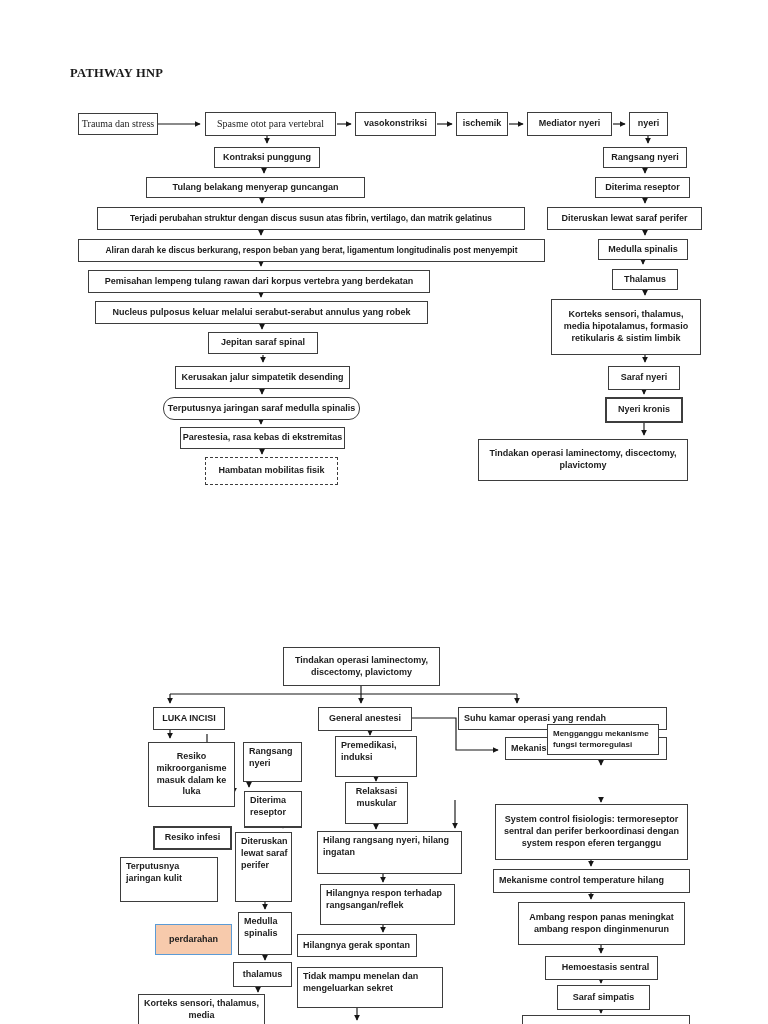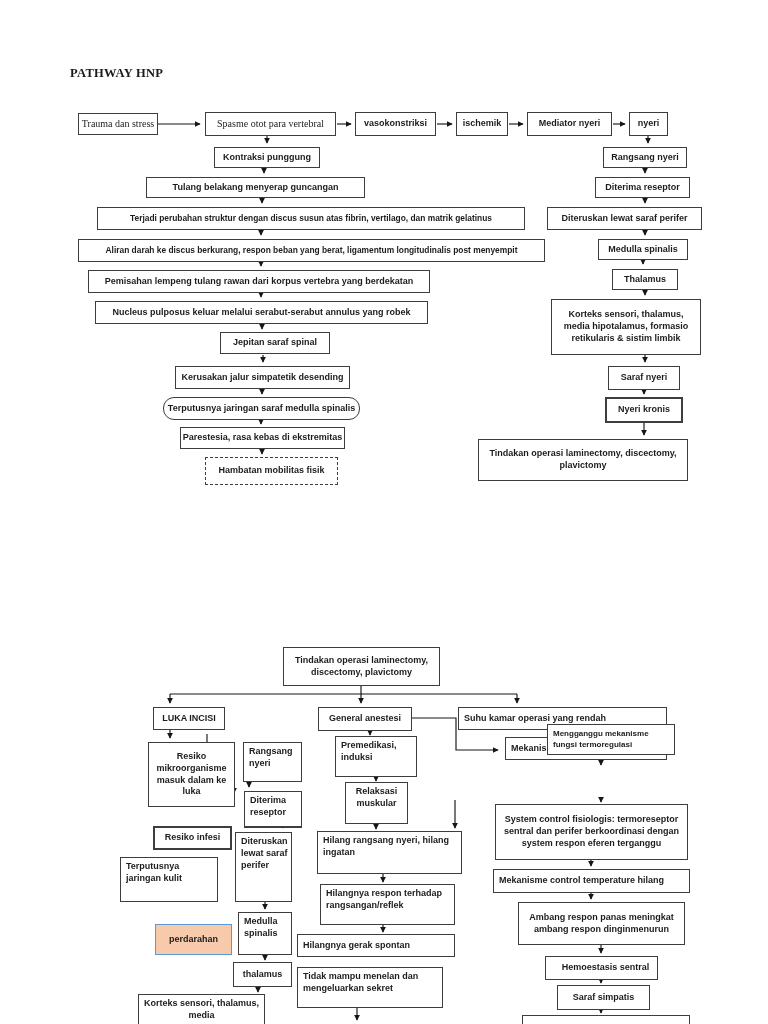--- a/index.html
+++ b/index.html
@@ -119,21 +119,21 @@
 
   <div class="bx small nowrap" style="left:78px;top:239px;width:467px;height:23px;">Aliran darah ke discus berkurang, respon beban yang berat, ligamentum longitudinalis post menyempit</div>
   <div class="bx nowrap" style="left:598px;top:239px;width:90px;height:21px;">Medulla spinalis</div>
 
   <div class="bx nowrap" style="left:88px;top:270px;width:342px;height:23px;">Pemisahan lempeng tulang rawan dari korpus vertebra yang berdekatan</div>
   <div class="bx nowrap" style="left:612px;top:269px;width:66px;height:21px;">Thalamus</div>
 
   <div class="bx nowrap" style="left:95px;top:301px;width:333px;height:23px;">Nucleus pulposus keluar melalui serabut-serabut annulus yang robek</div>
   <div class="bx" style="left:551px;top:299px;width:150px;height:56px;">Korteks sensori, thalamus, media hipotalamus, formasio retikularis &amp; sistim limbik</div>
 
-  <div class="bx nowrap" style="left:220px;top:332px;width:110px;height:22px;">Jepitan saraf spinal</div>
+  <div class="bx nowrap" style="left:208px;top:332px;width:110px;height:22px;">Jepitan saraf spinal</div>
 
   <div class="bx nowrap" style="left:175px;top:366px;width:175px;height:23px;">Kerusakan jalur simpatetik desending</div>
   <div class="bx nowrap" style="left:608px;top:366px;width:72px;height:24px;">Saraf nyeri</div>
 
   <div class="bx nowrap" style="left:163px;top:397px;width:197px;height:23px;border-radius:11px;">Terputusnya jaringan saraf medulla spinalis</div>
   <div class="bx thick nowrap" style="left:605px;top:397px;width:78px;height:26px;">Nyeri kronis</div>
 
   <div class="bx nowrap" style="left:180px;top:427px;width:165px;height:22px;">Parestesia, rasa kebas di ekstremitas</div>
   <div class="bx" style="left:478px;top:439px;width:210px;height:42px;">Tindakan operasi laminectomy, discectomy, plavictomy</div>
 
@@ -144,37 +144,37 @@
   <div class="bx nowrap" style="left:153px;top:707px;width:72px;height:23px;">LUKA INCISI</div>
   <div class="bx nowrap" style="left:318px;top:707px;width:94px;height:24px;">General anestesi</div>
   <div class="bx left nowrap" style="left:458px;top:707px;width:209px;height:23px;">Suhu kamar operasi yang rendah</div>
 
   <div class="bx" style="left:148px;top:742px;width:87px;height:65px;">Resiko mikroorganisme masuk dalam ke luka</div>
   <div class="bx left top-al" style="left:243px;top:742px;width:59px;height:40px;">Rangsang nyeri</div>
   <div class="bx left top-al" style="left:335px;top:736px;width:82px;height:41px;">Premedikasi, induksi</div>
   <div class="bx left nowrap" style="left:505px;top:737px;width:162px;height:23px;">Mekanisme adaptasi saraf</div>
 
   <div class="bx left top-al" style="left:244px;top:791px;width:58px;height:37px;border-bottom-width:2.4px;">Diterima reseptor</div>
-  <div class="bx tiny left" style="left:547px;top:724px;width:128px;height:31px;">Mengganggu mekanisme fungsi termoregulasi</div>
+  <div class="bx tiny left" style="left:547px;top:724px;width:112px;height:31px;">Mengganggu mekanisme fungsi termoregulasi</div>
 
   <div class="bx thick nowrap" style="left:153px;top:826px;width:79px;height:24px;">Resiko infesi</div>
   <div class="bx left top-al breakall" style="left:235px;top:832px;width:57px;height:70px;">Diteruskan lewat saraf perifer</div>
   <div class="bx top-al" style="left:345px;top:782px;width:63px;height:42px;">Relaksasi muskular</div>
   <div class="bx" style="left:495px;top:804px;width:193px;height:56px;">System control fisiologis: termoreseptor sentral dan perifer berkoordinasi dengan system respon eferen terganggu</div>
 
   <div class="bx left top-al" style="left:120px;top:857px;width:98px;height:45px;">Terputusnya jaringan kulit</div>
   <div class="bx left top-al" style="left:317px;top:831px;width:145px;height:43px;">Hilang rangsang nyeri, hilang ingatan</div>
   <div class="bx left nowrap" style="left:493px;top:869px;width:197px;height:24px;">Mekanisme control temperature hilang</div>
 
   <div class="bx left top-al" style="left:320px;top:884px;width:135px;height:41px;">Hilangnya respon terhadap rangsangan/reflek</div>
   <div class="bx" style="left:518px;top:902px;width:167px;height:43px;">Ambang respon panas meningkat ambang respon dinginmenurun</div>
 
   <div class="bx hl nowrap" style="left:155px;top:924px;width:77px;height:31px;">perdarahan</div>
   <div class="bx left top-al" style="left:238px;top:912px;width:54px;height:43px;">Medulla spinalis</div>
-  <div class="bx left nowrap" style="left:297px;top:934px;width:158px;height:23px;">Hilangnya gerak spontan</div>
+  <div class="bx left nowrap" style="left:297px;top:934px;width:120px;height:23px;">Hilangnya gerak spontan</div>
   <div class="bx nowrap" style="left:545px;top:956px;width:113px;height:24px;padding-left:11px;">Hemoestasis sentral</div>
 
   <div class="bx nowrap" style="left:233px;top:962px;width:59px;height:25px;">thalamus</div>
   <div class="bx left top-al" style="left:297px;top:967px;width:146px;height:41px;">Tidak mampu menelan dan mengeluarkan sekret</div>
   <div class="bx nowrap" style="left:557px;top:985px;width:93px;height:25px;">Saraf simpatis</div>
 
   <div class="bx top-al" style="left:138px;top:994px;width:127px;height:40px;">Korteks sensori, thalamus, media</div>
   <div class="bx" style="left:522px;top:1015px;width:168px;height:20px;"></div>
 
 </div>

